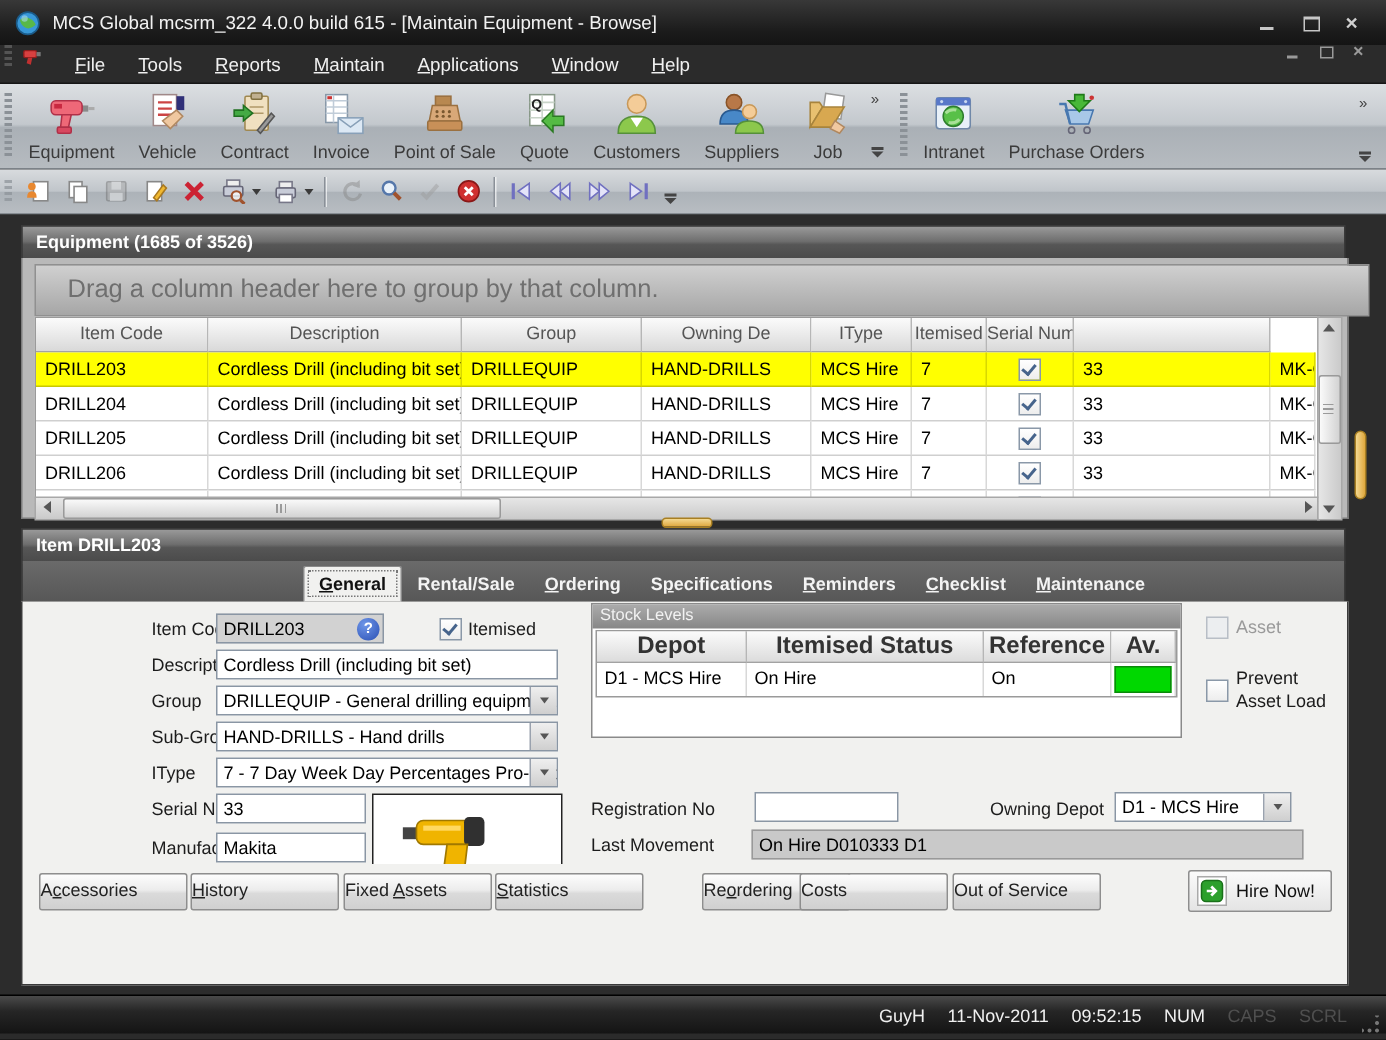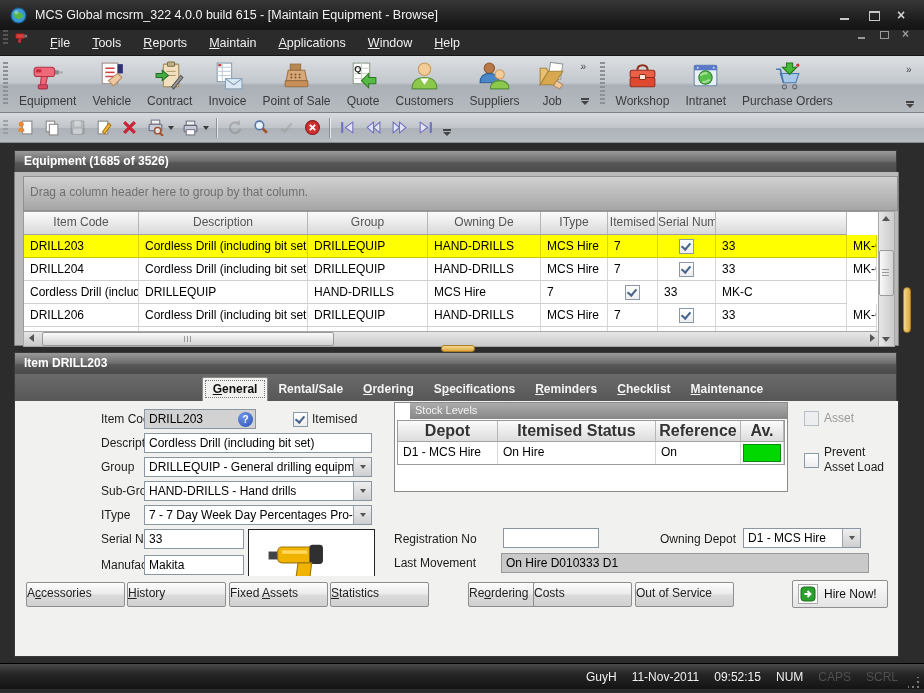--- a/index.html
+++ b/index.html
@@ -65,21 +65,21 @@
 
   
   .pane-hd{height:22px;background:linear-gradient(#9a9a9a,#6e6e6e 45%,#565656 55%,#4a4a4a);
     border:1px solid #3a3a3a;color:#fff;font-size:12px;font-weight:bold;line-height:21px;padding-left:9px;}
 
   
   .browse{left:14px;top:150px;width:883px;height:195px;}
   .browse-body{position:absolute;left:0;top:22px;width:883px;height:173px;background:#b9b9b9;border:1px solid #7d7d7d;border-top:none;}
   .groupbar{position:absolute;left:8px;top:4px;width:867px;height:33px;
     background:linear-gradient(#d0d0d0,#a6a6a6);border:1px solid #909090;
-    color:#6f6f6f;font-size:12px;line-height:31px;padding-left:6px;}
+    color:#6f6f6f;font-size:17px;line-height:31px;padding-left:21px;}
   .gridwrap{position:absolute;left:8px;top:39px;width:855px;height:122px;background:#fff;border:1px solid #9a9a9a;overflow:hidden;}
   .grid-row{display:grid;grid-template-columns:115px 169px 120px 113px 67px 50px 58px 131px 30px;}
   .ghead .gc{height:22px;background:linear-gradient(#fbfbfb,#ececec 45%,#d9d9d9);
     border-right:1px solid #b6b6b6;border-bottom:1px solid #a2a2a2;
     color:#555;font-size:12px;line-height:21px;text-align:center;overflow:hidden;white-space:nowrap;}
   .gbody .gc{height:23px;border-right:1px solid #d8d8d8;border-bottom:1px solid #cfcfcf;
     font-size:12px;line-height:22px;padding-left:6px;color:#000;overflow:hidden;white-space:nowrap;box-sizing:border-box;}
   .gbody .gc.ctr{padding-left:0;display:flex;align-items:center;justify-content:center;}
   .row-sel .gc{background:#ffff00;border-bottom-color:#c8c800;border-right-color:#d8d800;}
   .partial{height:6px;overflow:hidden;}
@@ -127,21 +127,21 @@
   .cb.checked::after{content:"";position:absolute;left:3px;top:1px;width:4px;height:7px;
     border:solid #46648c;border-width:0 2px 2px 0;transform:rotate(40deg);}
   .cb.off{border-color:#b8bec6;background:#eceef0;}
   .help-ic{position:absolute;right:2px;top:2px;width:15px;height:15px;border-radius:50%;
     background:radial-gradient(circle at 35% 30%,#6f96e8,#2a50b4);color:#fff;font-size:10px;font-weight:bold;
     text-align:center;line-height:15px;}
   .photo{position:absolute;border:1px solid #222;background:#fff;}
 
   
   .stock{position:absolute;left:379px;top:1px;width:392px;height:88px;background:#fff;border:1px solid #8a8a8a;}
-  .stock-hd{height:16px;background:linear-gradient(#ababab,#878787);color:#f2f2f2;font-size:11px;line-height:15px;padding-left:5px;margin-left:15px;}
+  .stock-hd{height:16px;background:linear-gradient(#ababab,#878787);color:#f2f2f2;font-size:11px;line-height:15px;padding-left:5px;}
   .stock-grid{display:grid;grid-template-columns:100px 158px 85px auto;margin:1px 2px 0 2px;border:1px solid #9a9a9a;}
   .sh{height:20px;background:linear-gradient(#fbfbfb,#dcdcdc);border-right:1px solid #b6b6b6;border-bottom:1px solid #a2a2a2;
     font-size:16px;font-weight:bold;color:#333;text-align:center;line-height:19px;}
   .sc{height:22px;font-size:12px;line-height:21px;padding-left:5px;border-right:1px solid #d8d8d8;color:#000;}
   .sc.swatch{padding:0;position:relative;}
   .sc.swatch::after{content:"";position:absolute;inset:2px;background:#00d800;border:1px solid #0a8a0a;}
 
   
   .fbtn{position:absolute;top:6px;height:23px;width:97px;background:linear-gradient(#fdfdfd,#ececec 45%,#dadada 55%,#d0d0d0);
     border:1px solid #8e8e8e;border-radius:2px;font-size:12px;color:#222;text-align:left;line-height:21px;cursor:default;}
@@ -305,29 +305,20 @@
           <path d="M4 24 L12 11 L26 11 L18 24 Z" fill="#d8a850" stroke="#a8843c"></path>
           <path d="M20 20 L26 24 L23 28 L17 25 Z" fill="#f0c8a0" stroke="#b08860"></path>
         </svg>
       <span class="tb-label">Job</span>
       </span>
     <span class="tb-over">
         <span class="ch">»</span>
         <span class="dv"></span>
       </span>
     <span class="tb-grip"></span>
-    <span class="tb-item">
-      <svg viewBox="0 0 32 32">
-          <path d="M11 10 Q11 5 16 5 Q21 5 21 10" fill="none" stroke="#90301c" stroke-width="2"></path>
-          <rect x="4" y="10" width="24" height="7" rx="2" fill="#ec6048" stroke="#90301c"></rect>
-          <rect x="4" y="17" width="24" height="9" rx="2" fill="#e04830" stroke="#90301c"></rect>
-          <rect x="13" y="14" width="6" height="5" rx="1" fill="#f8e8d8" stroke="#90301c"></rect>
-        </svg>
-      <span class="tb-label">Workshop</span>
-      </span>
     <span class="tb-item">
       <svg viewBox="0 0 32 32">
           <rect x="5" y="5" width="22" height="20" rx="2" fill="#e8f0f8" stroke="#7088a8"></rect>
           <rect x="5" y="5" width="22" height="5" fill="#5878c8"></rect>
           <circle cx="8.5" cy="7.5" r="1" fill="#c8d8f0"></circle>
           <circle cx="24" cy="7.5" r="1" fill="#c8d8f0"></circle>
           <circle cx="16" cy="17" r="6.5" fill="#58c048" stroke="#2e7e2e"></circle>
           <path d="M11 15 Q14 12 18 13 M13 21 Q17 22 20 19" stroke="#a8e098" fill="none" stroke-width="2"></path>
         </svg>
       <span class="tb-label">Intranet</span>
@@ -491,20 +482,21 @@
             <div class="gc">HAND-DRILLS</div>
             <div class="gc">MCS Hire</div>
             <div class="gc">7</div>
             <div class="gc ctr">
                 <span class="cb checked" style="position:relative;"></span>
               </div>
             <div class="gc">33</div>
             <div class="gc">MK-C</div>
           </div>
           <div class="grid-row">
+            <div class="gc">DRILL205</div>
             <div class="gc">Cordless Drill (including bit set)</div>
             <div class="gc">DRILLEQUIP</div>
             <div class="gc">HAND-DRILLS</div>
             <div class="gc">MCS Hire</div>
             <div class="gc">7</div>
             <div class="gc ctr">
                 <span class="cb checked" style="position:relative;"></span>
               </div>
             <div class="gc">33</div>
             <div class="gc">MK-C</div>

